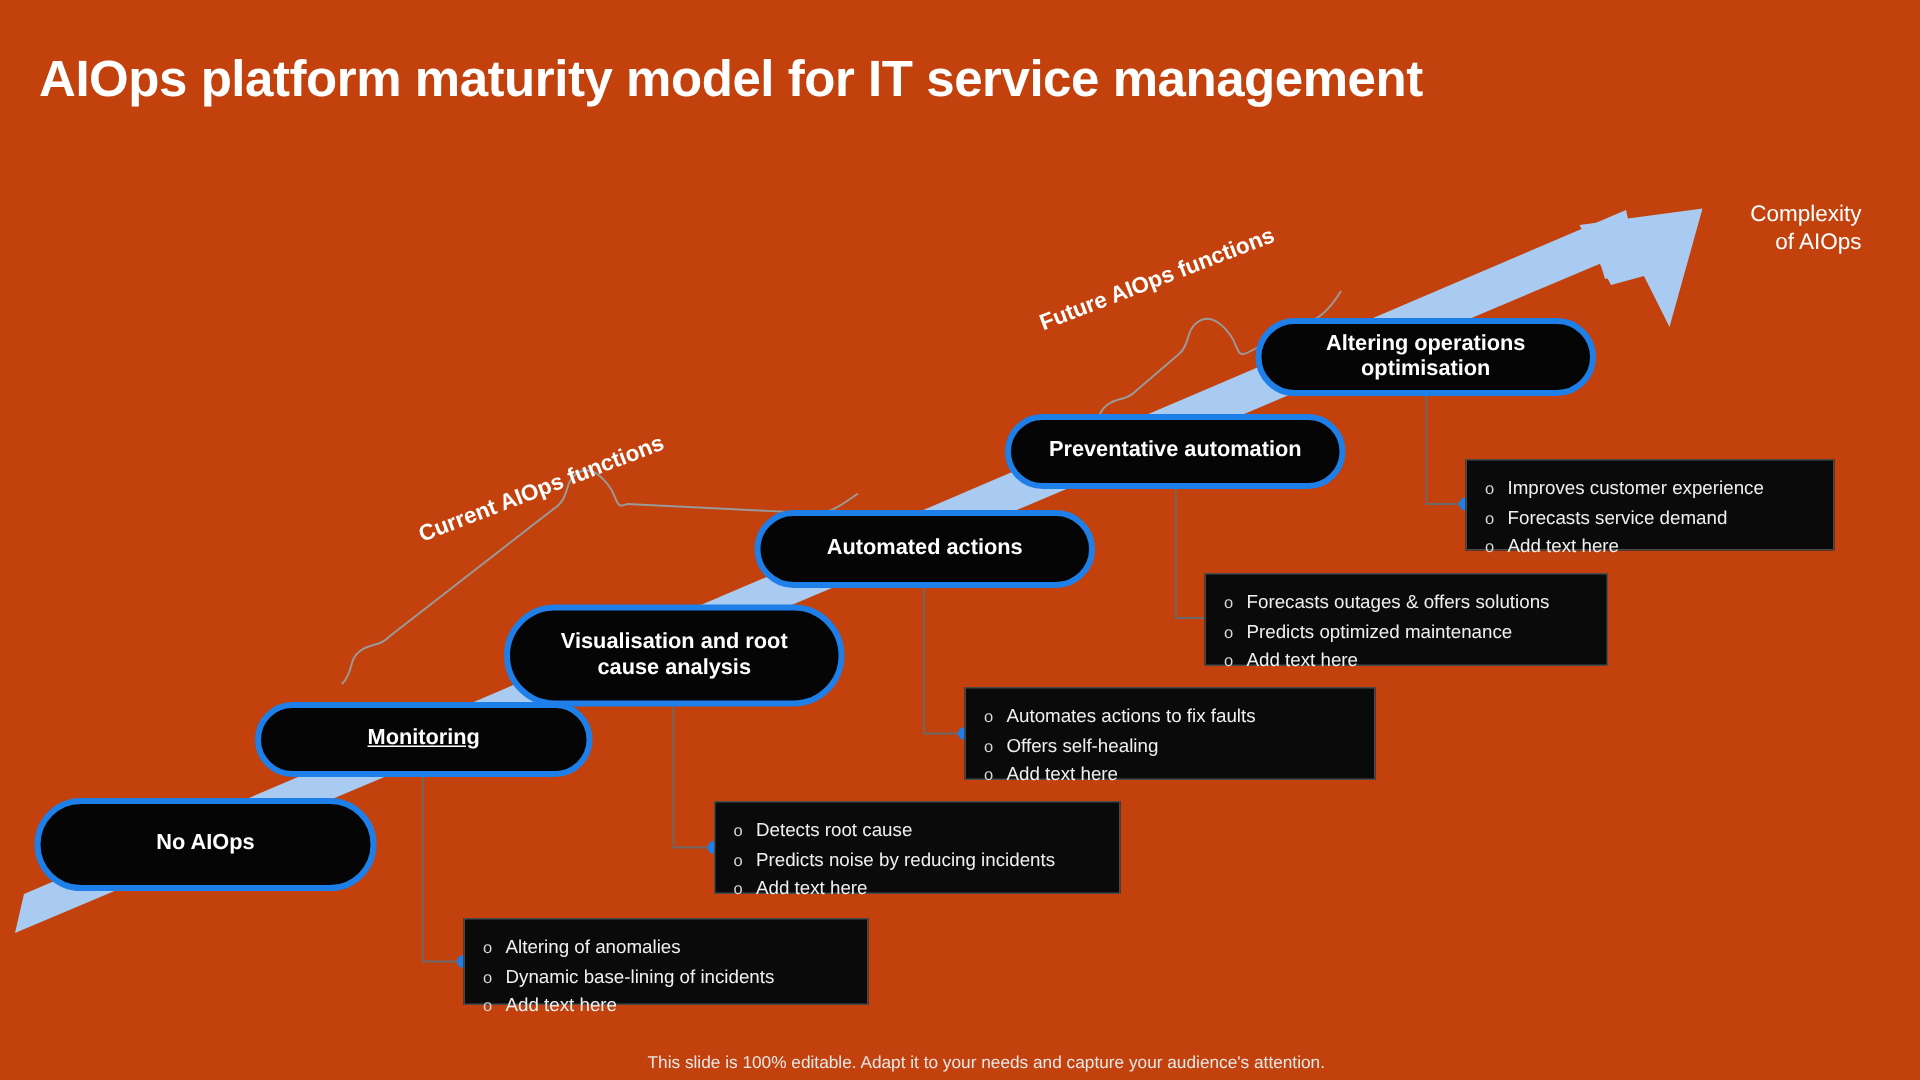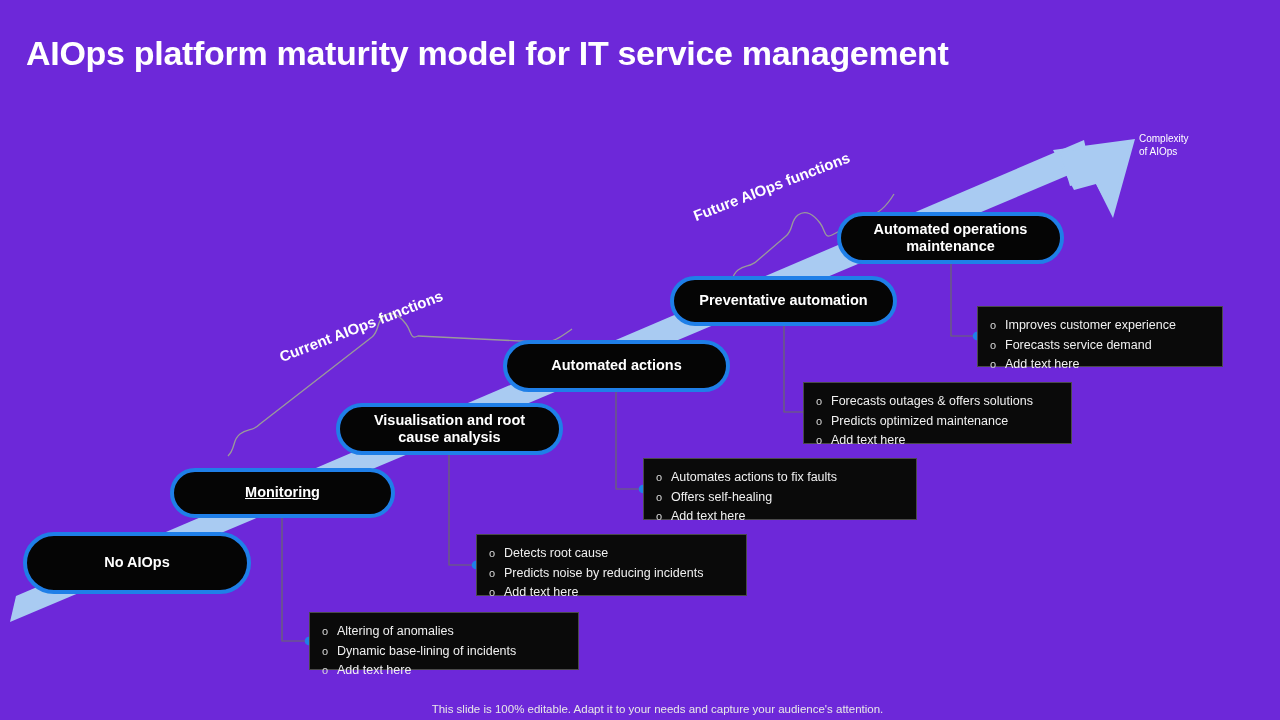--- a/index.html
+++ b/index.html
@@ -5,21 +5,21 @@
   html, body {
     margin: 0; padding: 0;
     background: #000;
     width: 1280px; height: 720px;
     overflow: hidden;
     font-family: "Liberation Sans", sans-serif;
   }
   #slide {
     position: relative;
     width: 1280px; height: 720px;
-    background: #6d28d9;
+    background: #c2410c;
   }
 
   
   .title {
     position: absolute;
     left: 26px; top: 34px;
     font-size: 34px;
     font-weight: bold;
     color: #ffffff;
     letter-spacing: -0.3px;
@@ -93,22 +93,22 @@
     font-weight: bold;
     white-space: nowrap;
     transform-origin: left bottom;
   }
 
   
   .complexity {
     position: absolute;
     z-index: 5;
     color: #ffffff;
-    font-size: 10px;
-    text-align: left;
+    font-size: 15px;
+    text-align: right;
     line-height: 1.28;
     white-space: nowrap;
   }
 
   
   .footer {
     position: absolute;
     z-index: 6;
     left: 0; right: 0;
     bottom: 5px;
@@ -177,34 +177,34 @@
   </div>
 
   <div class="pill" style="left:23px; top:532px; width:228px; height:62px;">
     <span>No AIOps</span>
   </div>
 
   <div class="pill" style="left:170px; top:468px; width:225px; height:50px;text-decoration:underline;">
     <span>Monitoring</span>
   </div>
 
-  <div class="pill" style="left:336px; top:403px; width:227px; height:52px;">
+  <div class="pill" style="left:336px; top:403px; width:227px; height:68px;">
     <span style="max-width:175px;">Visualisation and root cause analysis</span>
   </div>
 
   <div class="pill" style="left:503px; top:340px; width:227px; height:52px;">
     <span>Automated actions</span>
   </div>
 
   <div class="pill" style="left:670px; top:276px; width:227px; height:50px;justify-content:center;">
     <span>Preventative automation</span>
   </div>
 
   <div class="pill" style="left:837px; top:212px; width:227px; height:52px;">
-    <span style="max-width:185px;">Automated operations maintenance</span>
+    <span style="max-width:185px;">Altering operations optimisation</span>
   </div>
 
   <div class="callout" style="left:309px; top:612px; width:270px; height:58px;">
     <ul>
       <li>
         <span class="bullet-o">o</span>
         <span>Altering of anomalies</span>
       </li>
       <li>
         <span class="bullet-o">o</span>

